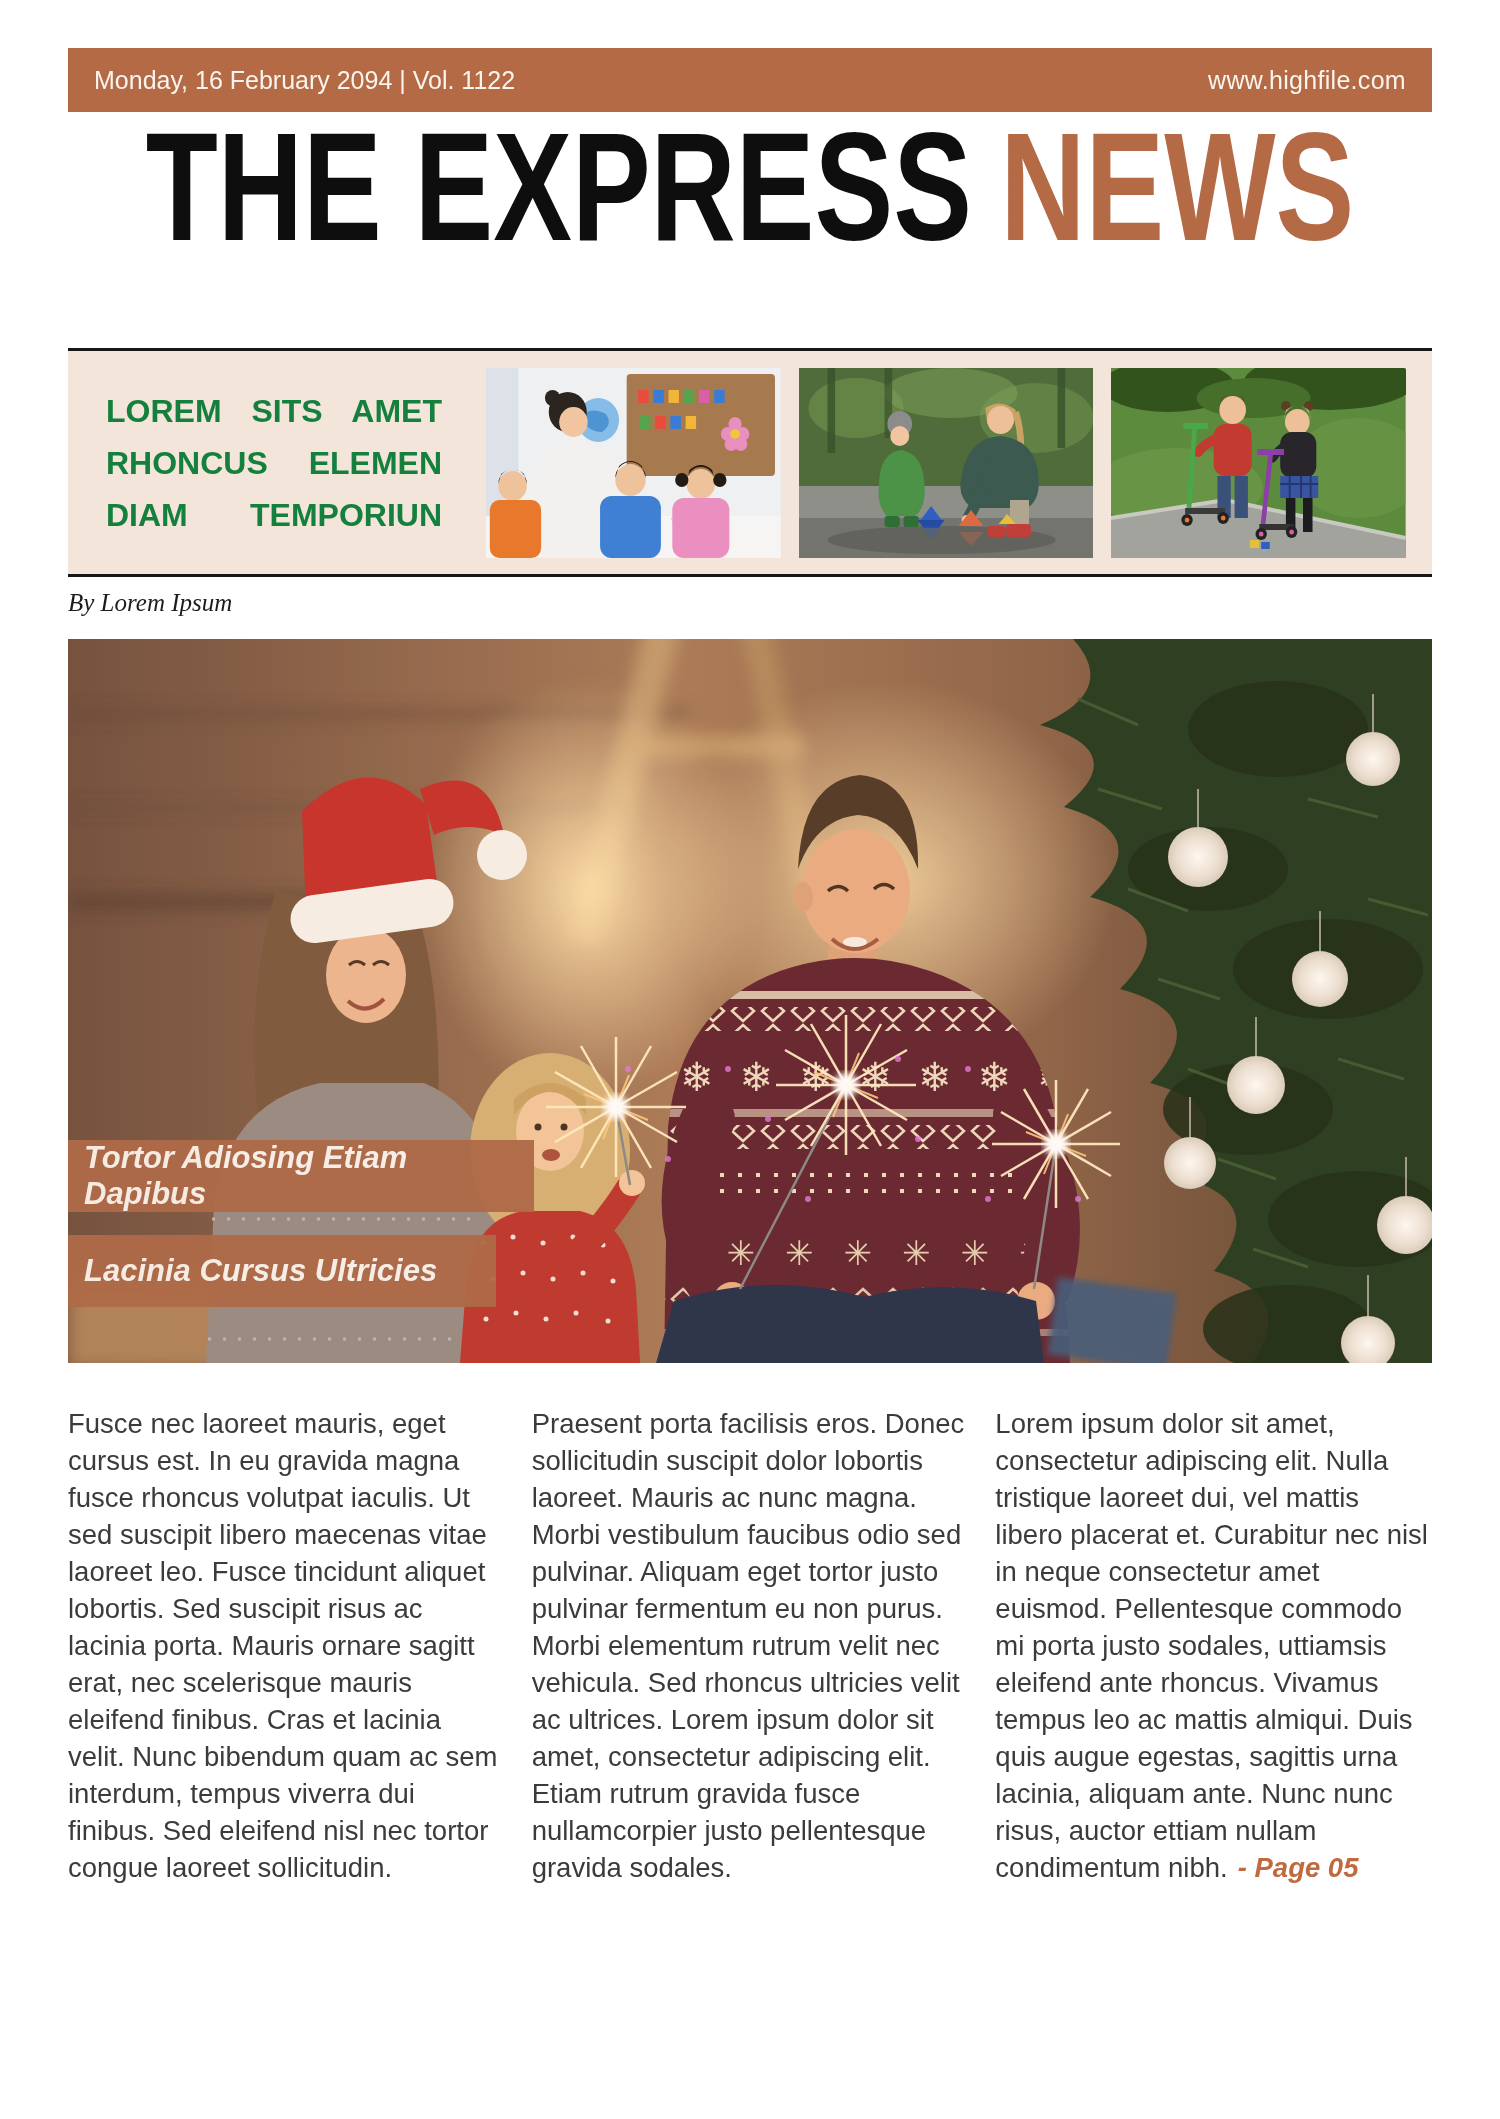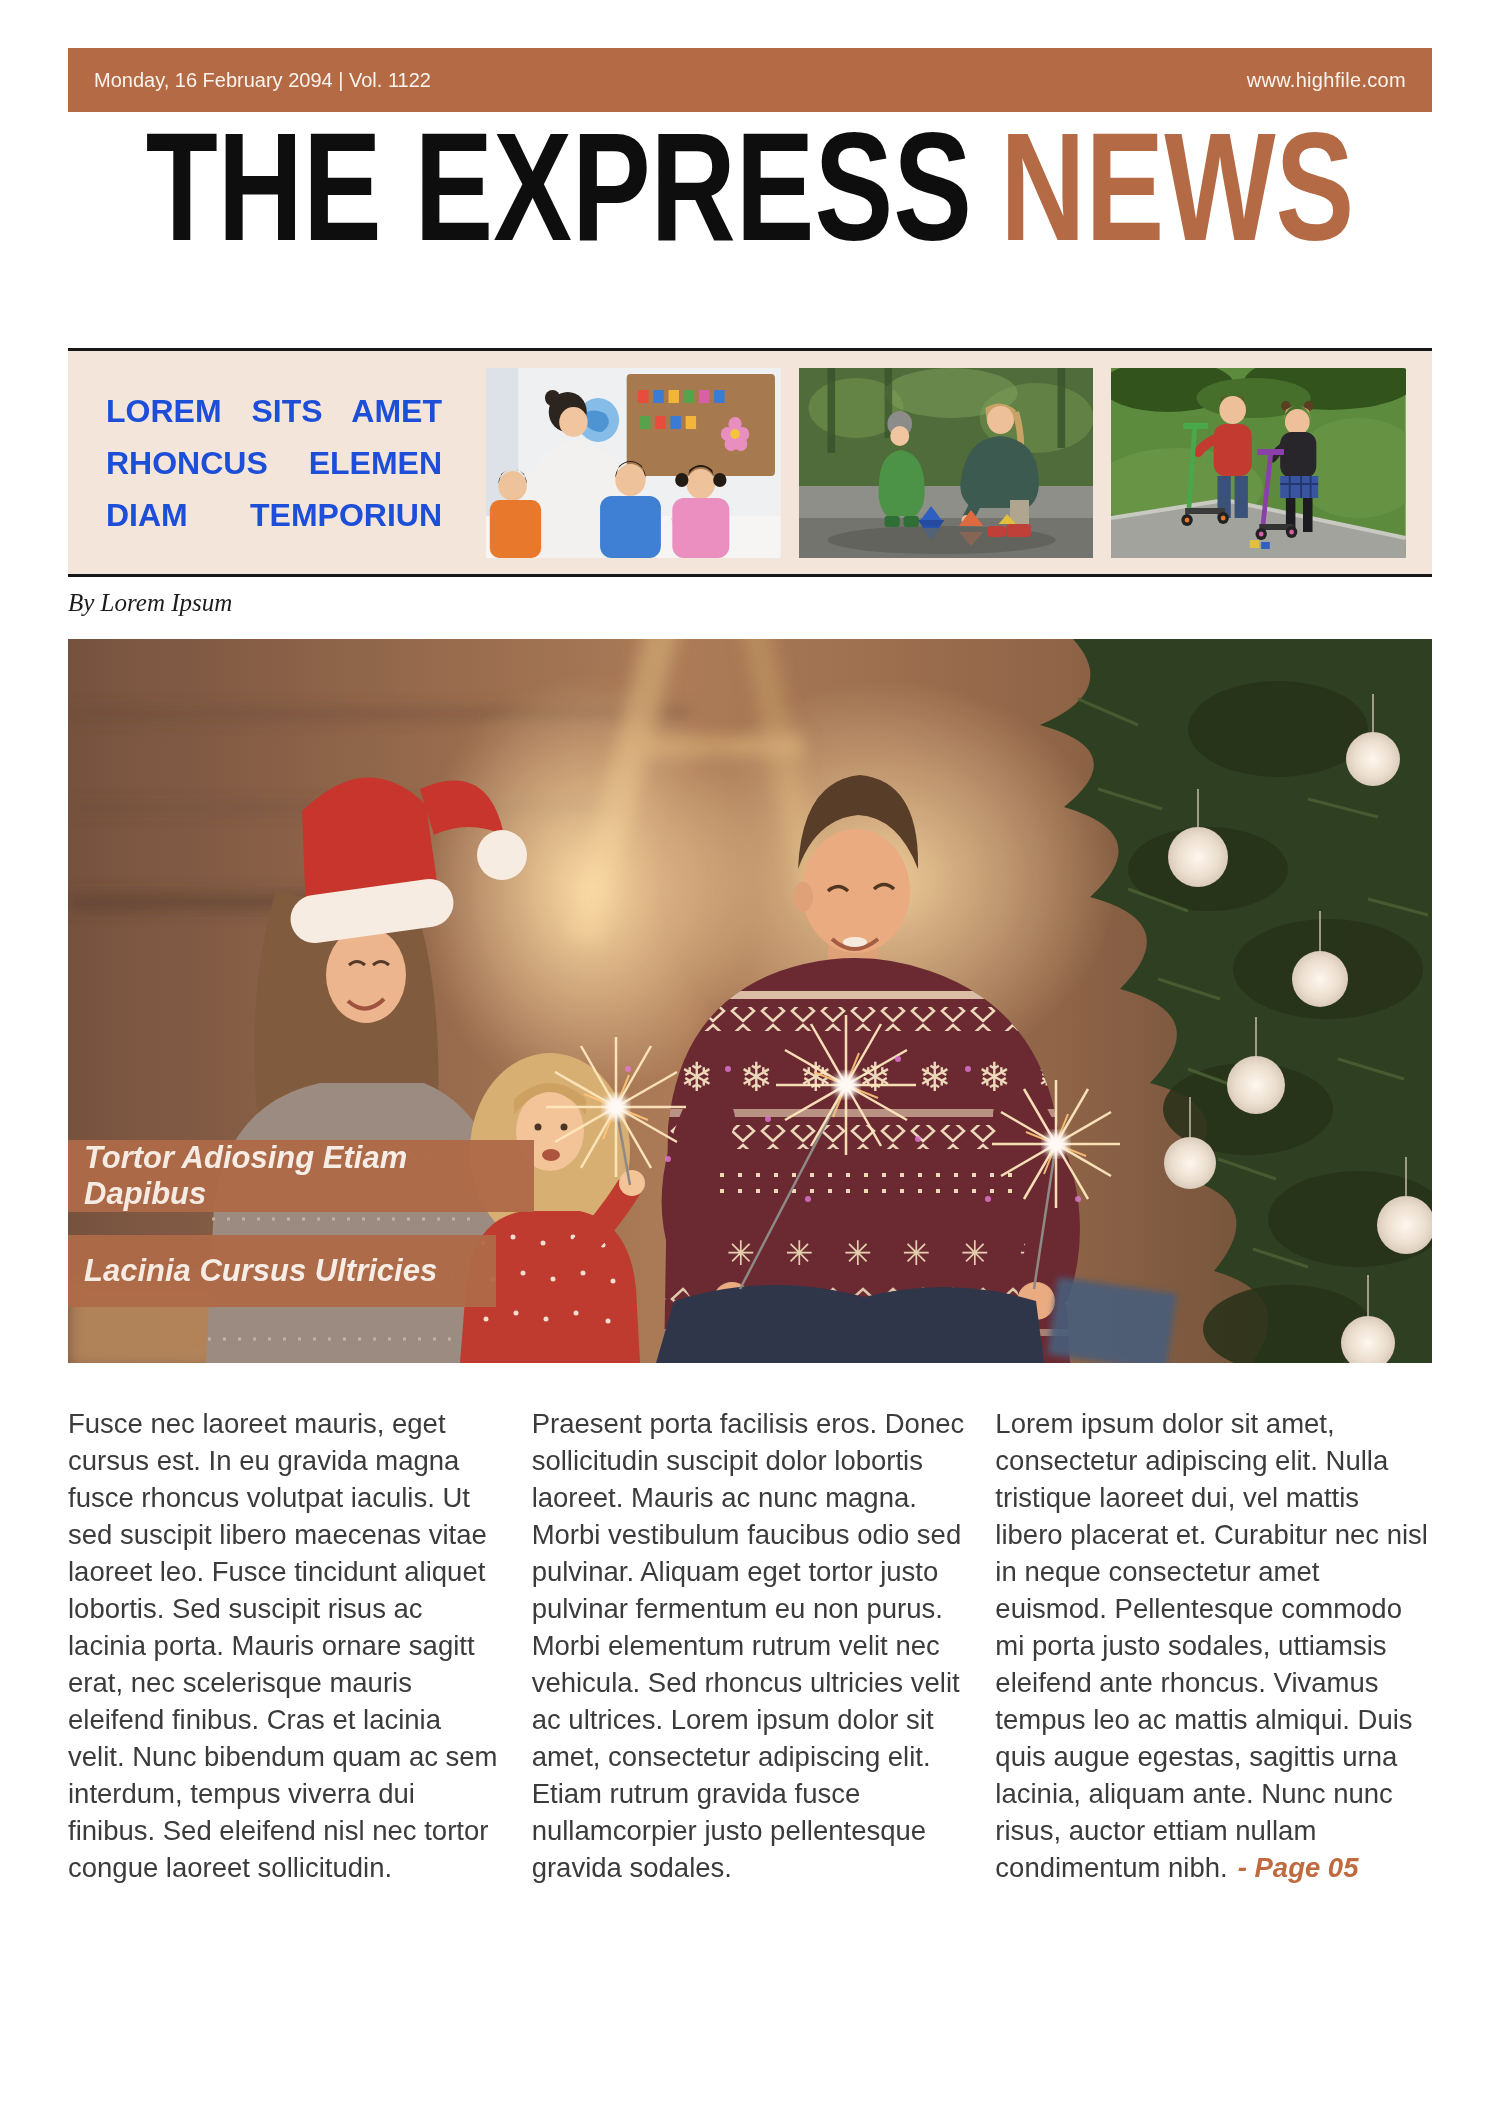--- a/index.html
+++ b/index.html
@@ -2,35 +2,35 @@
 <html style="--accent: #b56a46; --headline-accent: #b4613b; --caption-bar: #af6a48; --page-ref: #c06a40; --teaser-bg: #f4e5db; --topbar-text: #faf4ee; --rule: #171717; --body-text: #3b3b3b;"><head>
 <meta charset="utf-8">
 <style>
   html,body{margin:0;padding:0;background:#ffffff;}
   body{font-family:"Liberation Sans",sans-serif;}
   .page{position:relative;width:1500px;height:2119px;background:#fff;overflow:hidden;margin:0 auto;}
   .inner{width:1364px;margin:0 auto;padding-top:48px;}
 
   
   .topbar{height:64px;background:var(--accent,#b56a46);color:var(--topbar-text,#faf4ee);
-    display:flex;justify-content:space-between;align-items:center;padding:0 26px;box-sizing:border-box;font-size:20px;}
+    display:flex;justify-content:space-between;align-items:center;padding:0 26px;box-sizing:border-box;font-size:25px;}
   .topbar .site{letter-spacing:.3px;}
 
   
   .masthead{margin:0;height:150px;display:flex;justify-content:center;align-items:center;
     font-size:118px;font-weight:700;color:#0e0e0e;transform:scaleY(1.3);white-space:nowrap;letter-spacing:0;}
   .masthead .accent{color:var(--accent,#b56a46);margin-left:.24em;}
 
   .rule{height:3px;background:var(--rule,#171717);}
   .rule.top{margin-top:86px;}
 
   
   .teaser{background:var(--teaser-bg,#f4e5db);height:223px;display:flex;align-items:center;
     padding:0 26px;box-sizing:border-box;gap:18px;}
-  .teaser-text{width:336px;flex:0 0 auto;margin:0 26px 0 12px;font-weight:700;font-size:32px;line-height:52px;color:#1d4ed8;}
+  .teaser-text{width:336px;flex:0 0 auto;margin:0 26px 0 12px;font-weight:700;font-size:32px;line-height:52px;color:#15803d;}
   .teaser-text .line{text-align:justify;text-align-last:justify;}
   .teaser figure{margin:0;flex:1;height:190px;overflow:hidden;}
   .teaser svg{width:100%;height:100%;display:block;}
 
   
   .headline{margin:22px 0 0;font-family:"Liberation Serif",serif;font-weight:400;
     font-size:53px;line-height:80px;color:#141414;letter-spacing:-.5px;}
   .hl-line{white-space:nowrap;}
   .headline .accent{color:var(--headline-accent,#b4613b);}
   .headline .black{margin-right:.28em;}

